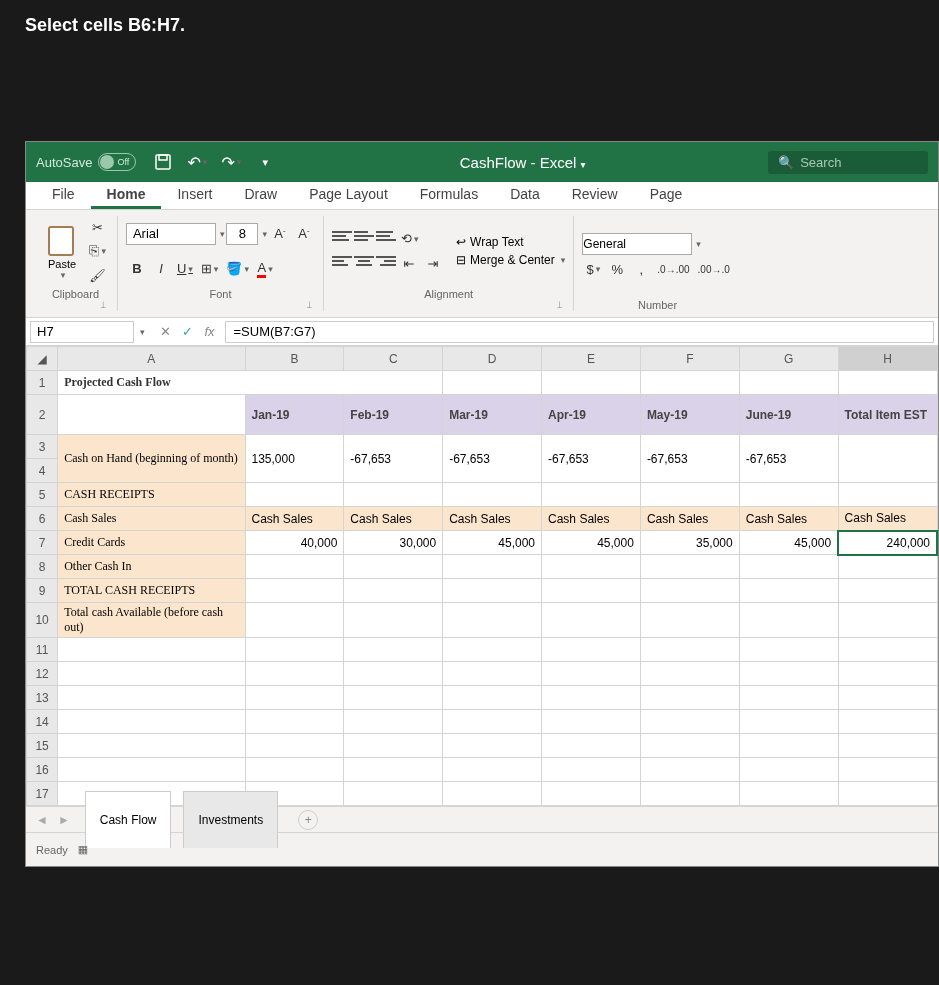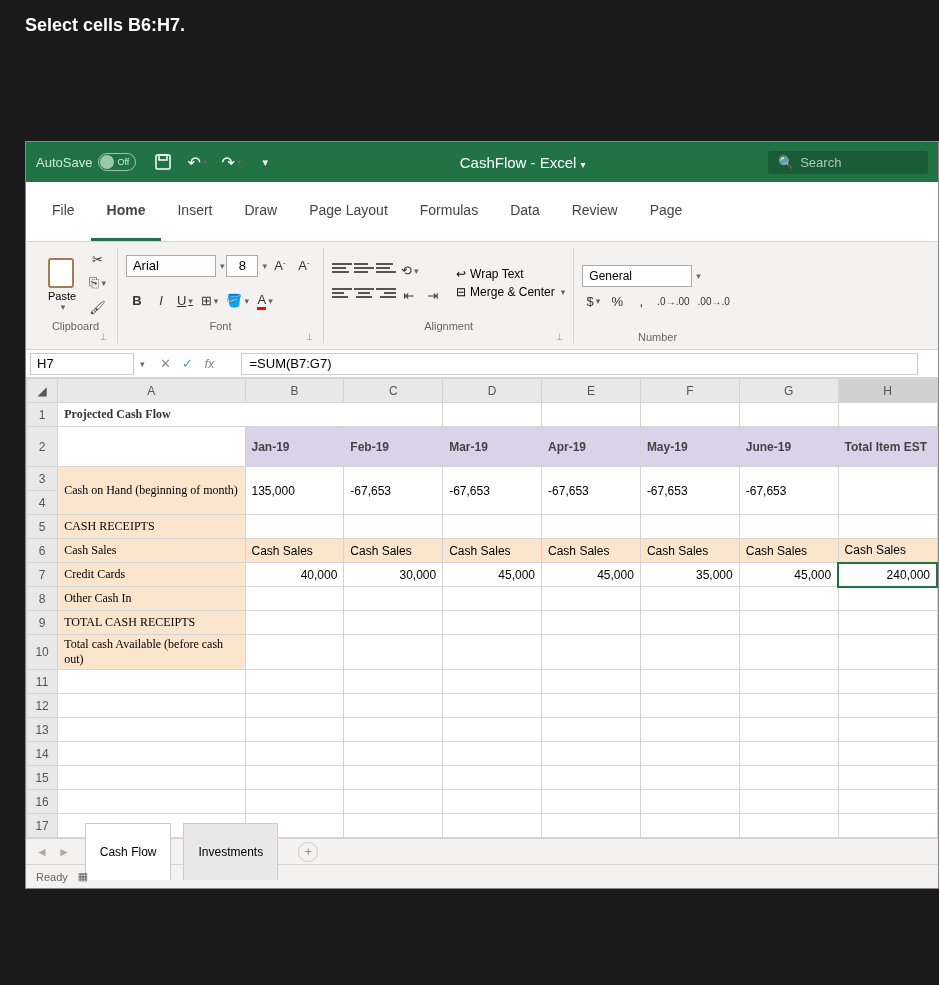--- a/index.html
+++ b/index.html
@@ -8,21 +8,21 @@
 .app-window { margin: 90px 0 0 25px; background: #000000; border: 1px solid #888; }
 .titlebar { background: #217346; height: 40px; display: flex; align-items: center; color: #fff; padding: 0 10px; }
 .autosave { display: flex; align-items: center; gap: 6px; font-size: 13px; color: #d0e8d8; }
 .autosave-toggle { width: 38px; height: 18px; border: 1px solid #9bc7ad; border-radius: 10px; display: flex; align-items: center; padding: 1px; }
 .autosave-knob { width: 14px; height: 14px; background: #9bc7ad; border-radius: 50%; }
 .title-icons { display: flex; gap: 10px; margin-left: 15px; align-items: center; }
 .title-icon { width: 24px; height: 24px; display: flex; align-items: center; justify-content: center; color: #fff; cursor: pointer; font-size: 16px; }
 .title-center { flex: 1; text-align: center; font-size: 15px; }
 .search-box { background: #1a5c38; border-radius: 3px; padding: 4px 10px; width: 160px; color: #a8c8b5; font-size: 13px; display: flex; align-items: center; gap: 6px; }
 .ribbon-tabs { background: #fff; display: flex; padding: 0 10px; border-bottom: 1px solid #d4d4d4; }
-.ribbon-tab { padding: 20px 16px; font-size: 14px; cursor: pointer; color: #444; }
+.ribbon-tab { padding: 4px 16px; font-size: 14px; cursor: pointer; color: #444; }
 .ribbon-tab.active { border-bottom: 3px solid #217346; font-weight: 700; }
 .ribbon { background: #f3f2f1; display: flex; padding: 6px 8px; border-bottom: 1px solid #d4d4d4; min-height: 90px; }
 .ribbon-group { display: flex; flex-direction: column; padding: 0 8px; border-right: 1px solid #d4d4d4; }
 .ribbon-group-content { flex: 1; display: flex; align-items: center; gap: 4px; }
 .ribbon-group-label { font-size: 11px; color: #666; text-align: center; padding-top: 2px; }
 .paste-btn { display: flex; flex-direction: column; align-items: center; cursor: pointer; padding: 2px 4px; }
 .paste-icon-wrap { width: 32px; height: 36px; position: relative; }
 .clip-icon { width: 26px; height: 30px; border: 2px solid #a67c52; border-radius: 3px; background: #fff; position: absolute; top: 4px; left: 2px; }
 .font-controls { display: flex; flex-direction: column; gap: 13px; }
 .font-row { display: flex; gap: 2px; align-items: center; }
@@ -32,45 +32,45 @@
 .bold-btn { font-weight: bold; }
 .italic-btn { font-style: italic; }
 .underline-btn { text-decoration: underline; }
 .align-group { display: flex; flex-direction: column; gap: 3px; }
 .align-row { display: flex; gap: 2px; }
 .align-icon { width: 20px; height: 16px; display: flex; flex-direction: column; justify-content: center; gap: 2px; cursor: pointer; }
 .align-icon span { height: 2px; background: #555; }
 .wrap-merge { display: flex; flex-direction: column; gap: 4px; margin-left: 8px; font-size: 12px; }
 .wrap-item { display: flex; align-items: center; gap: 4px; cursor: pointer; }
 .number-group { display: flex; flex-direction: column; gap: 3px; }
-.number-format { border: 1px solid #aaa; background: #fff; padding: 2px 6px; font-size: 12px; width: 110px; height: 22px; }
+.number-format { border: 1px solid #aaa; background: #fff; padding: 2px 0; font-size: 12px; width: 110px; height: 22px; }
 .formula-bar { display: flex; background: #fff; border-bottom: 1px solid #d4d4d4; height: 28px; align-items: center; }
 .name-box { width: 104px; border: 1px solid #ccc; padding: 2px 6px; font-size: 13px; margin: 2px 4px; height: 22px; }
 .fb-btn { width: 22px; height: 22px; display: flex; align-items: center; justify-content: center; color: #888; cursor: pointer; font-size: 13px; }
-.formula-input { flex: 1; border: 1px solid #ccc; padding: 2px 8px; font-size: 13px; margin: 2px 20px; height: 22px; }
+.formula-input { flex: 1; border: 1px solid #ccc; padding: 2px 8px; font-size: 13px; margin: 2px 4px; height: 22px; }
 .sheet-area { background: #fff; overflow: auto; }
 table.grid { border-collapse: collapse; width: 100%; }
 .grid th, .grid td { border: 1px solid #d4d4d4; font-size: 12px; height: 24px; padding: 2px 6px; text-align: left; background: #fff; }
 .grid th { background: #e8e8e8; color: #555; text-align: center; font-weight: normal; }
 .grid th.rowhead { width: 30px; background: #e8e8e8; }
 .grid td.rowhead { background: #e8e8e8; text-align: center; color: #555; width: 30px; }
 .col-A { width: 180px; }
 .col-other { width: 95px; }
 .title-cell { font-size: 24px; font-weight: bold; font-family: 'Times New Roman', serif; color: #333; height: 42px; }
 .month-header { background: #d9d2e9 !important; text-align: center; font-weight: bold; color: #444; }
 .label-cell { background: #fce5cd !important; font-family: 'Times New Roman', serif; }
 .num-cell { text-align: right; }
 .cash-sales-row td:not(.rowhead) { background: #fce5cd; }
 .credit-row td:not(.rowhead):not(.label-cell) { text-align: right; }
 .selected-col { background: #d0d0d0 !important; }
 .sheet-tabs { display: flex; background: #f3f2f1; border-top: 1px solid #d4d4d4; height: 26px; align-items: center; padding: 0 10px; font-size: 12px; }
 .sheet-tab { padding: 21px 14px; background: #fff; border: 1px solid #ccc; border-bottom: none; cursor: pointer; margin-right: 12px; }
 .sheet-tab.inactive { background: #e8e8e8; }
 .add-sheet { width: 20px; height: 20px; border: 1px solid #ccc; border-radius: 50%; display: flex; align-items: center; justify-content: center; margin-left: 8px; cursor: pointer; color: #888; }
-.status-bar { background: #f3f2f1; height: 24px; display: flex; align-items: center; padding: 0 10px; font-size: 11px; color: #666; border-top: 1px solid #d4d4d4; }
+.status-bar { background: #f3f2f1; height: 34px; display: flex; align-items: center; padding: 0 10px; font-size: 11px; color: #666; border-top: 1px solid #d4d4d4; }
 .small-drop { font-size: 9px; color: #666; margin-left: 2px; }
 .launcher { font-size: 9px; color: #888; text-align: right; padding-right: 3px; }
 </style>
 </head>
 <body>
 
 <div class="instruction">Select cells B6:H7.</div>
 
 <div class="app-window">
 

